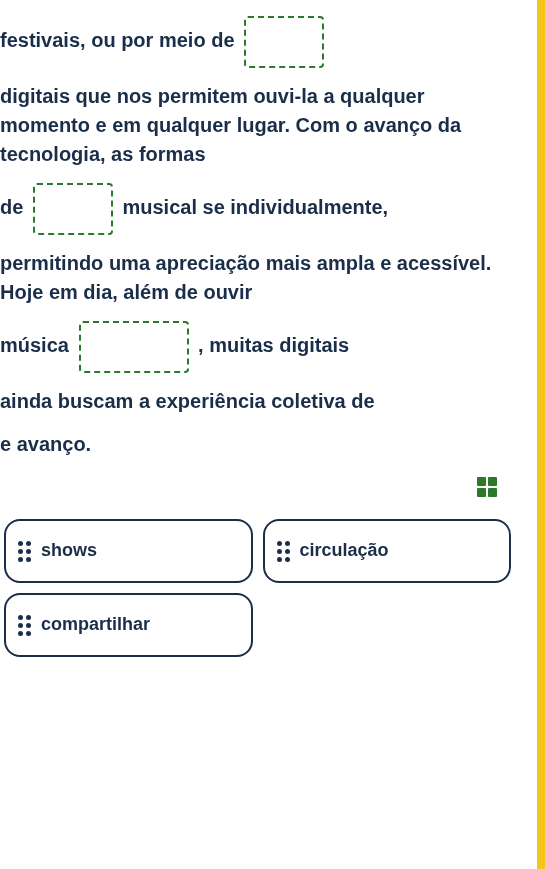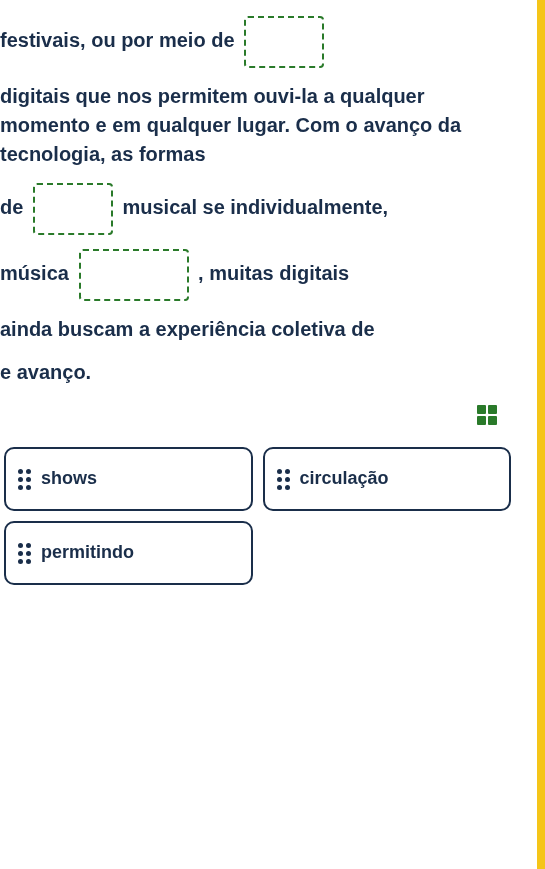--- a/index.html
+++ b/index.html
@@ -85,21 +85,21 @@
 
     .answer-grid {
       display: grid;
       grid-template-columns: 1fr 1fr;
       gap: 10px;
       padding: 0 4px;
     }
 
     .answer-tile {
       border: 2px solid #1a2e4a;
-      border-radius: 10px;
+      border-radius: 16px;
       padding: 14px 12px;
       display: flex;
       align-items: center;
       gap: 10px;
       background: #ffffff;
       cursor: pointer;
       min-height: 64px;
     }
 
     .drag-dots {
@@ -141,20 +141,21 @@
   </p>
 
   <p class="paragraph">digitais que nos permitem ouvi-la a qualquer momento e em qualquer lugar. Com o avanço da tecnologia, as formas</p>
 
   <p class="paragraph">
     <span>de</span>
     <span class="inline-blank"></span>
     <span>musical se individualmente,</span>
   </p>
 
+  <p class="paragraph">permitindo uma apreciação mais ampla e acessível. Hoje em dia, além de ouvir</p>
 
   <p class="paragraph">
     <span>música</span>
     <span class="inline-blank-wide"></span>
     <span>, muitas digitais</span>
   </p>
 
   <p class="paragraph">ainda buscam a experiência coletiva de</p>
 
 
@@ -216,18 +217,18 @@
         </div>
         <div class="drag-dots-row">
           <div class="dot"></div>
           <div class="dot"></div>
         </div>
         <div class="drag-dots-row">
           <div class="dot"></div>
           <div class="dot"></div>
         </div>
       </div>
-      <span class="tile-label">permitindo</span>
+      <span class="tile-label">compartilhar</span>
     </div>
 
   </div>
 
 </div>
 
 </body></html>

